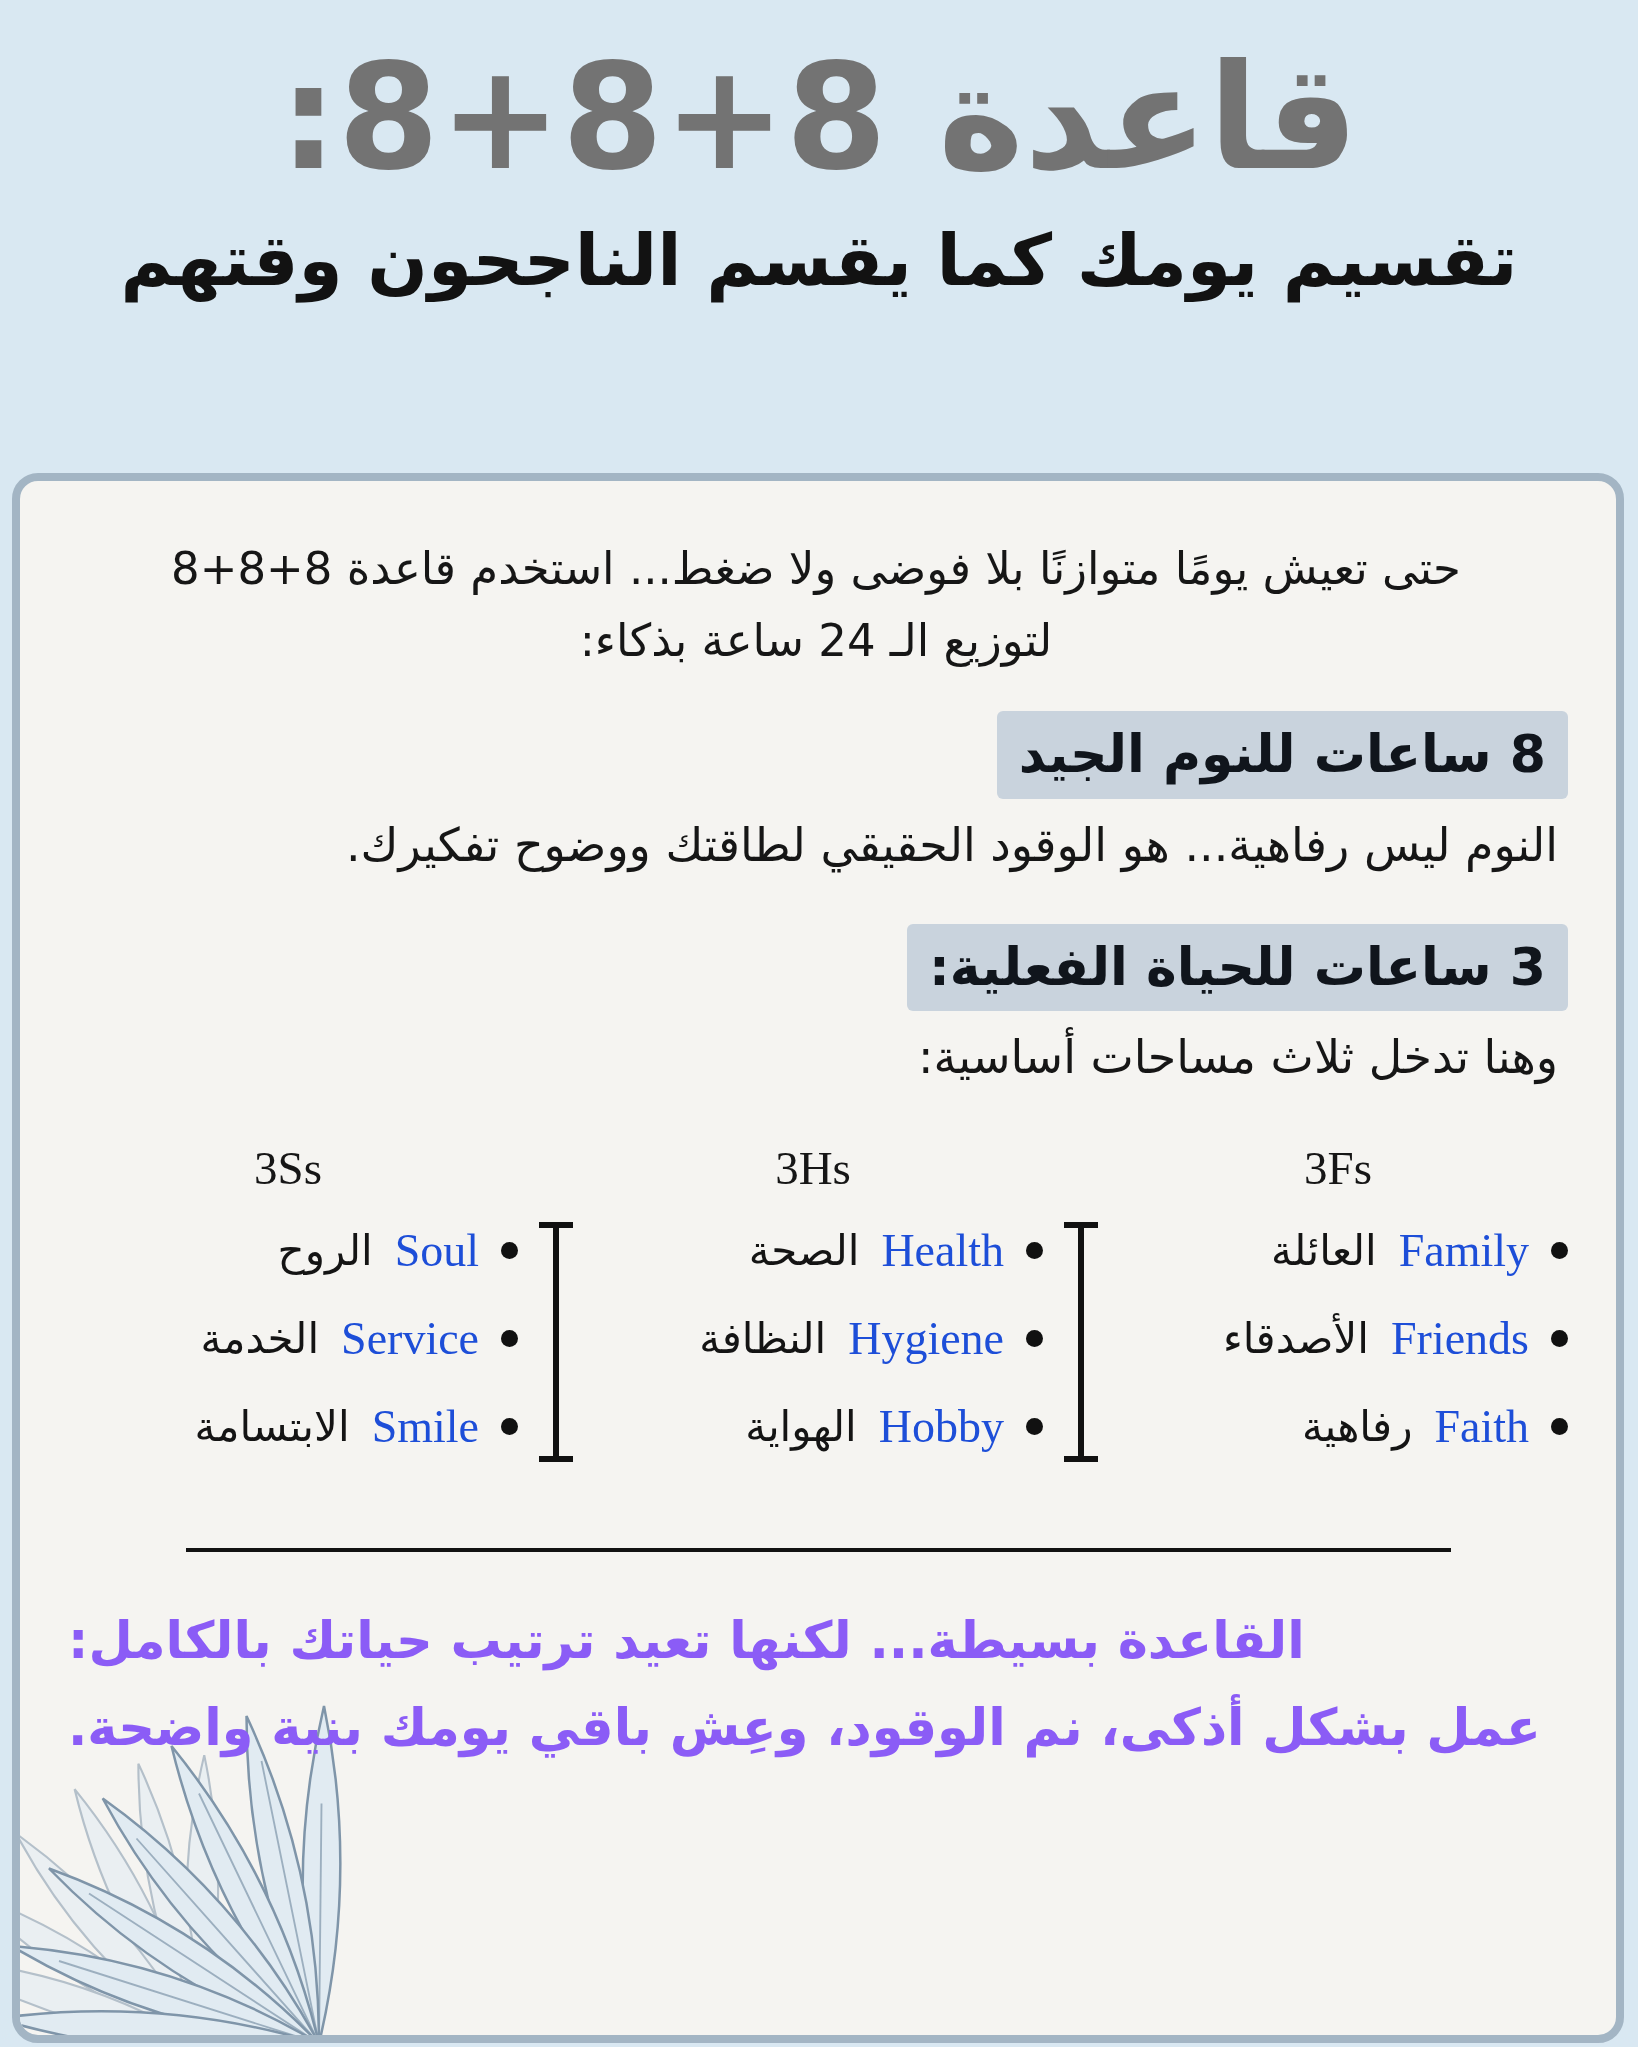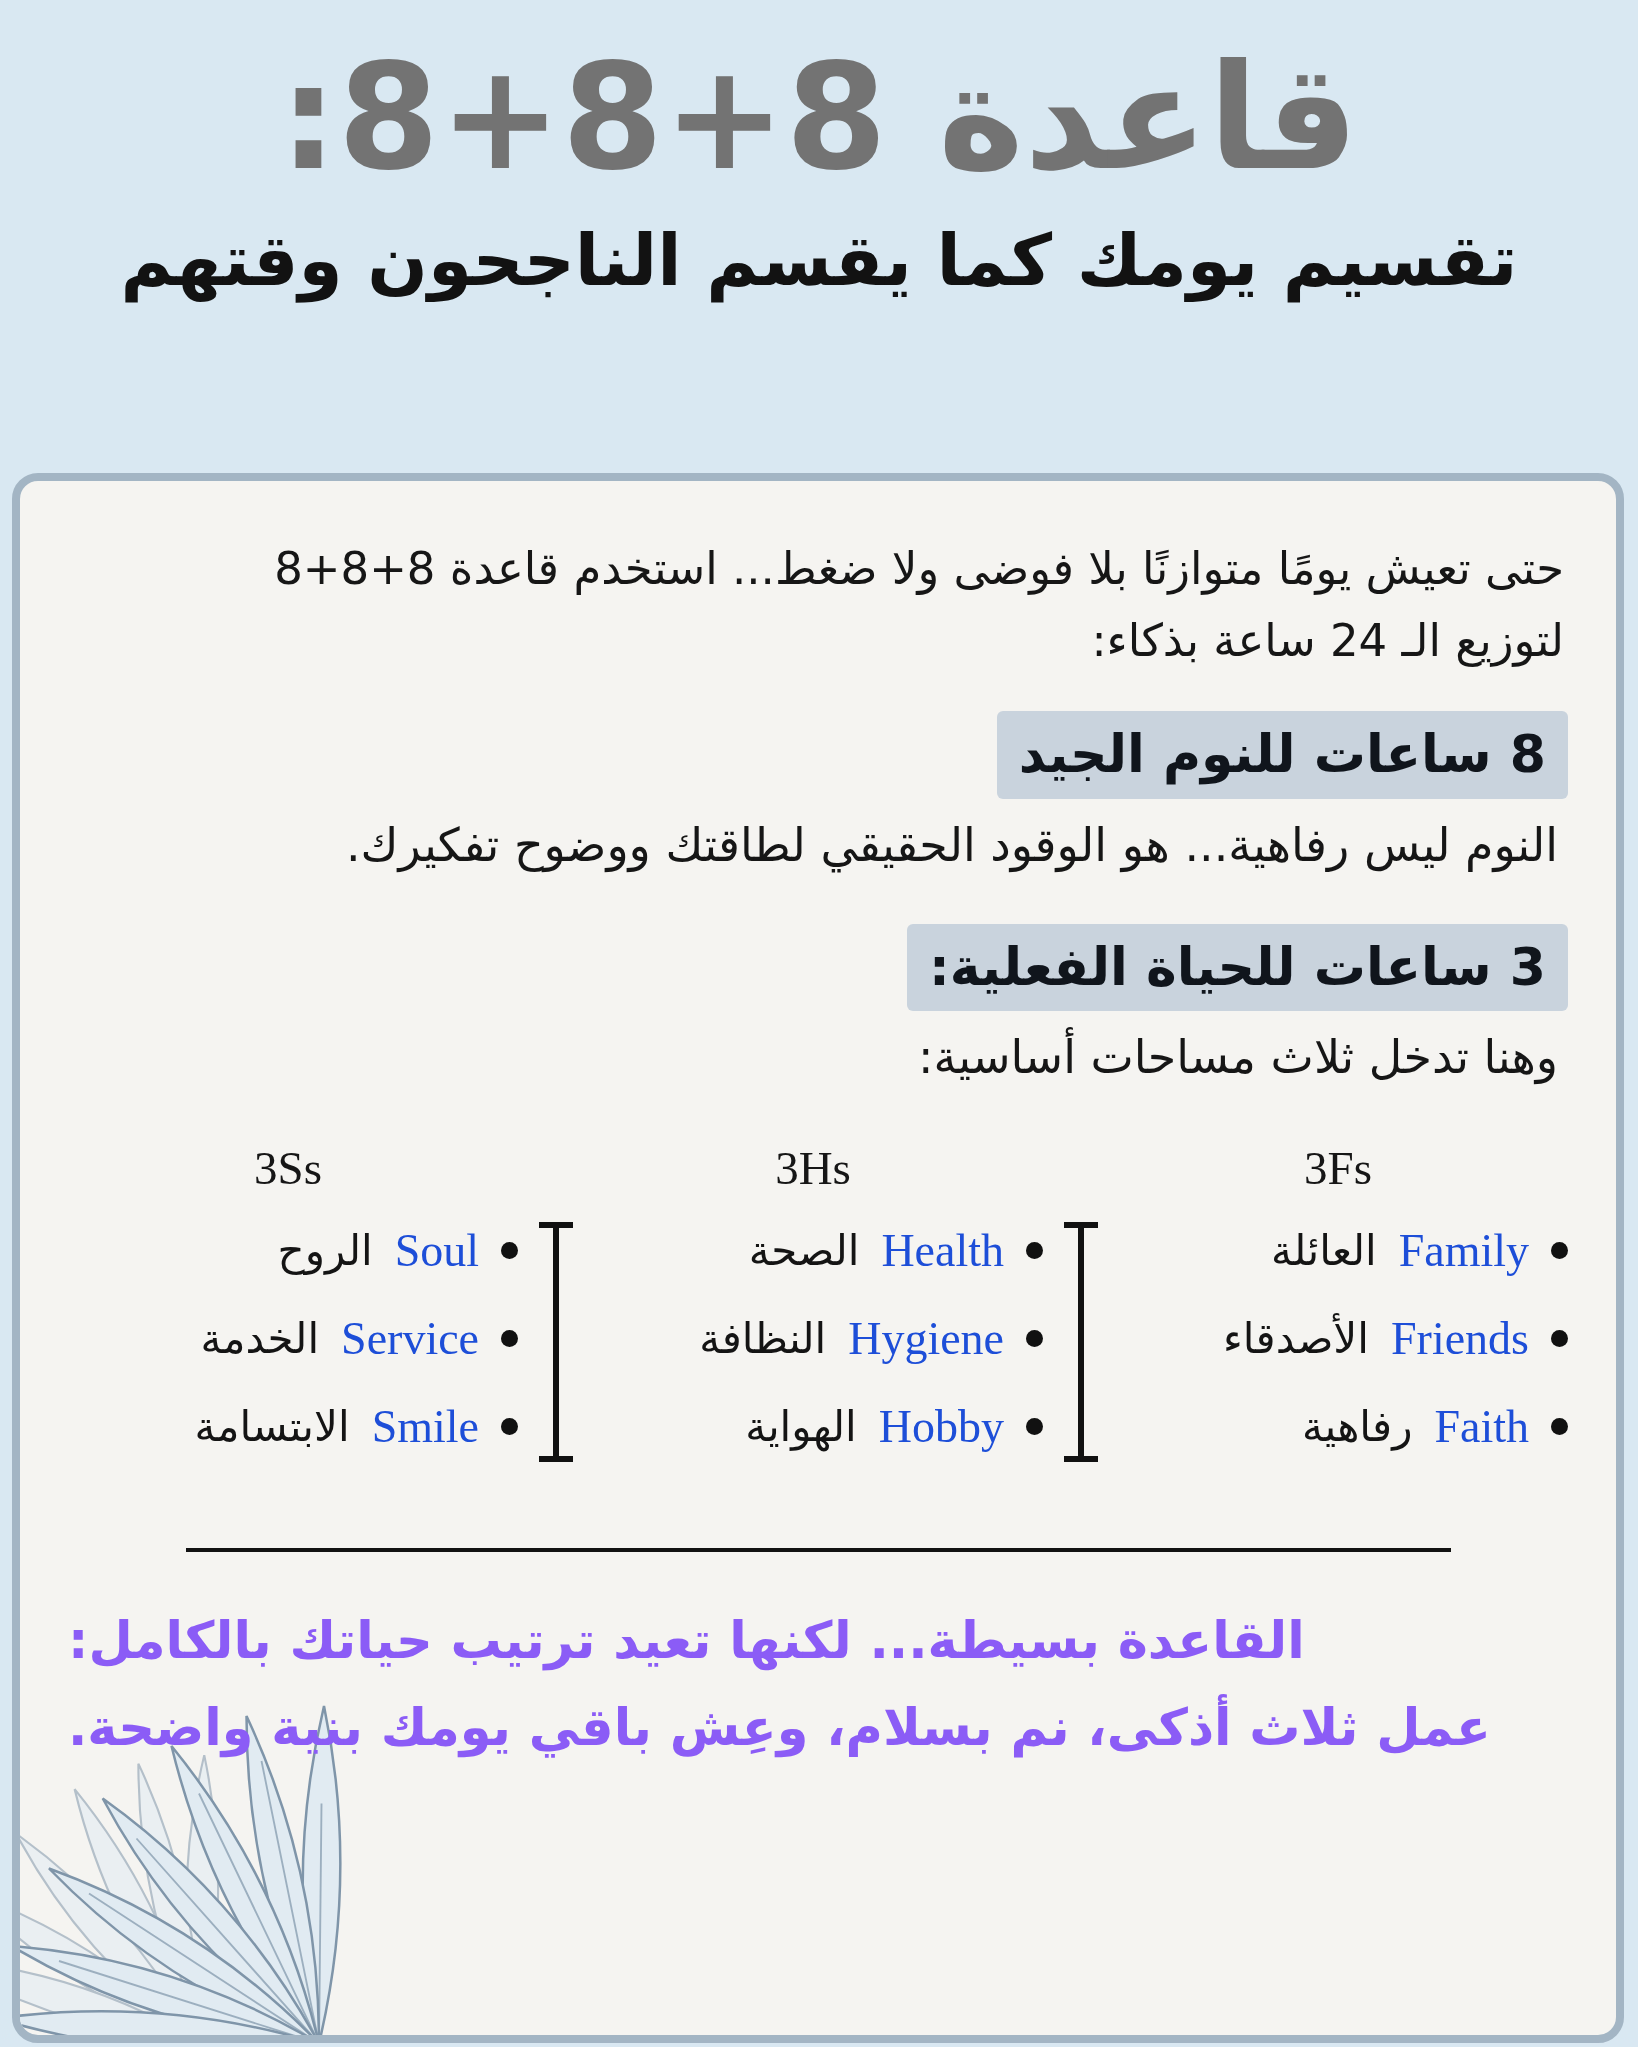--- a/index.html
+++ b/index.html
@@ -21,21 +21,21 @@
   }
   .card{
     position:absolute; left:12px; right:14px; top:473px; bottom:4px;
     background:#f5f4f1;
     border:8px solid #a3b5c4; border-radius:26px;
     padding:38px 48px 0 48px;
     direction:rtl; text-align:right;
     overflow:hidden;
   }
   .card-content{ position:relative; z-index:1; }
-  .intro{ margin:14px 4px 34px 0; font-size:45px; line-height:1.6; }
+  .intro{ margin:14px 4px 34px 0; font-size:45px; line-height:1.6;text-align:center; }
   .intro-line{ white-space:nowrap; }
   .section{ margin-bottom:44px; }
   .section-heading{
     display:inline-block;
     background:#c9d3dd; border-radius:6px;
     padding:10px 22px;
     font-size:52px; line-height:1.3; font-weight:700; color:#10151c;
   }
   .section-desc{ margin:12px 10px 0 0; font-size:46px; line-height:1.5; white-space:nowrap; }
   .cols{
@@ -192,18 +192,18 @@
             <span class="ar-word">الابتسامة</span>
           </div>
         </div>
 
       </div>
 
       <div class="rule"></div>
 
       <div class="conclusion">
         <div>القاعدة بسيطة... لكنها تعيد ترتيب حياتك بالكامل:</div>
-        <div>عمل ثلاث أذكى، نم بسلام، وعِش باقي يومك بنية واضحة.</div>
+        <div>عمل بشكل أذكى، نم الوقود، وعِش باقي يومك بنية واضحة.</div>
       </div>
 
     </div>
   </div>
 </div>
 
 </body></html>

